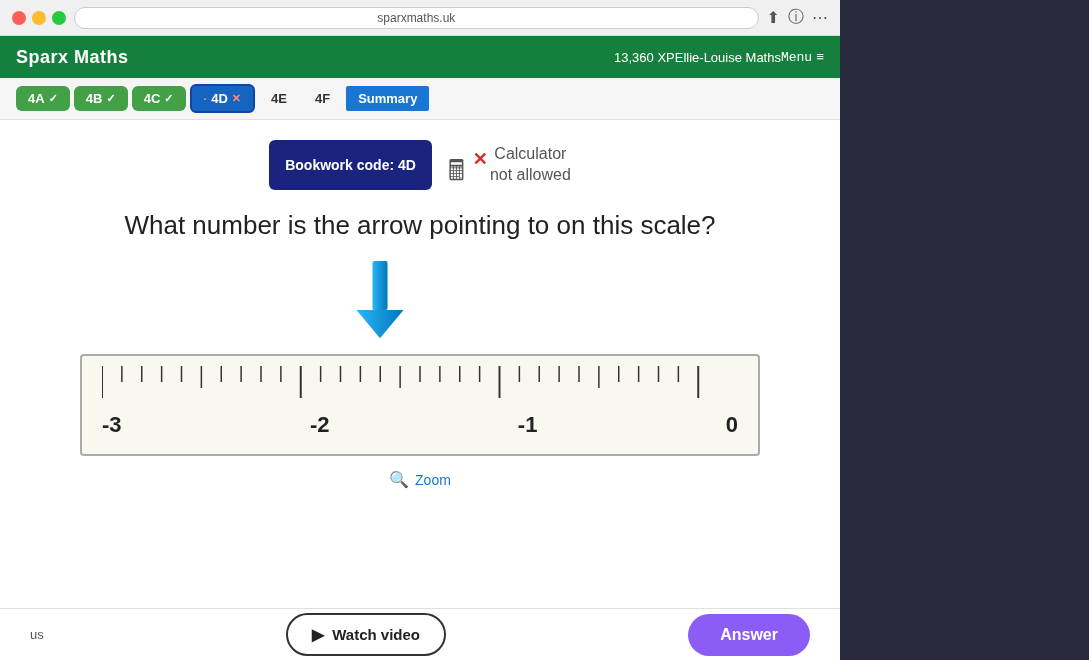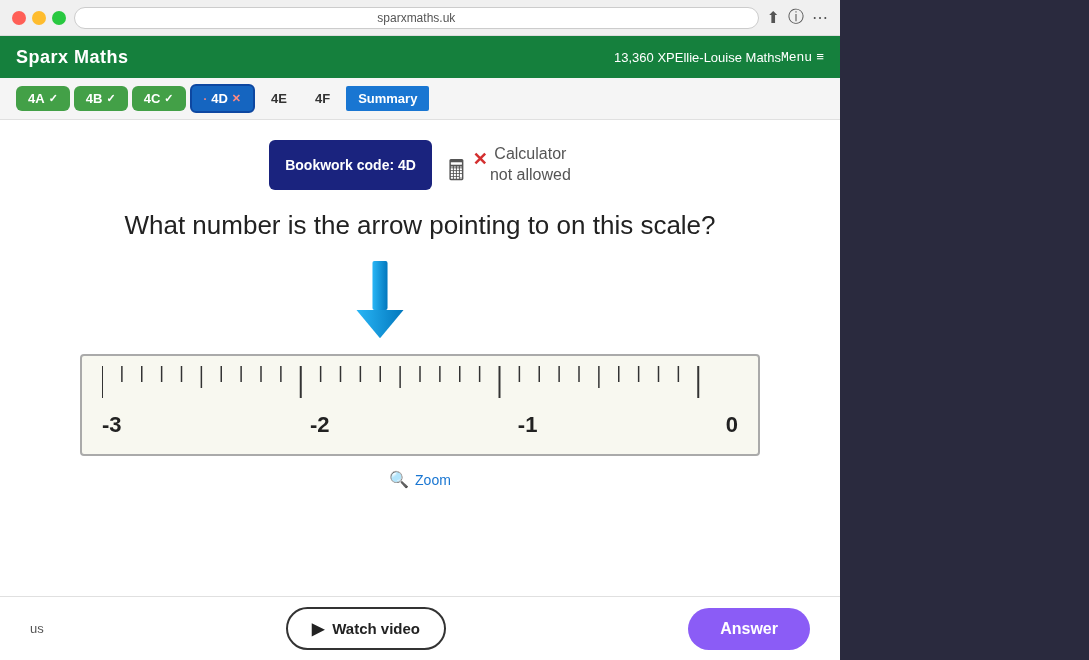--- a/index.html
+++ b/index.html
@@ -244,21 +244,21 @@
       align-items: center;
       gap: 6px;
       margin-top: 14px;
       color: #1976d2;
       font-size: 14px;
       cursor: pointer;
     }
 
     
     .bottom-bar {
-      height: 64px;
+      height: 52px;
       display: flex;
       align-items: center;
       justify-content: space-between;
       padding: 0 30px;
       border-top: 1px solid #e0e0e0;
       background: #fff;
     }
 
     .watch-video-btn {
       background: white;

